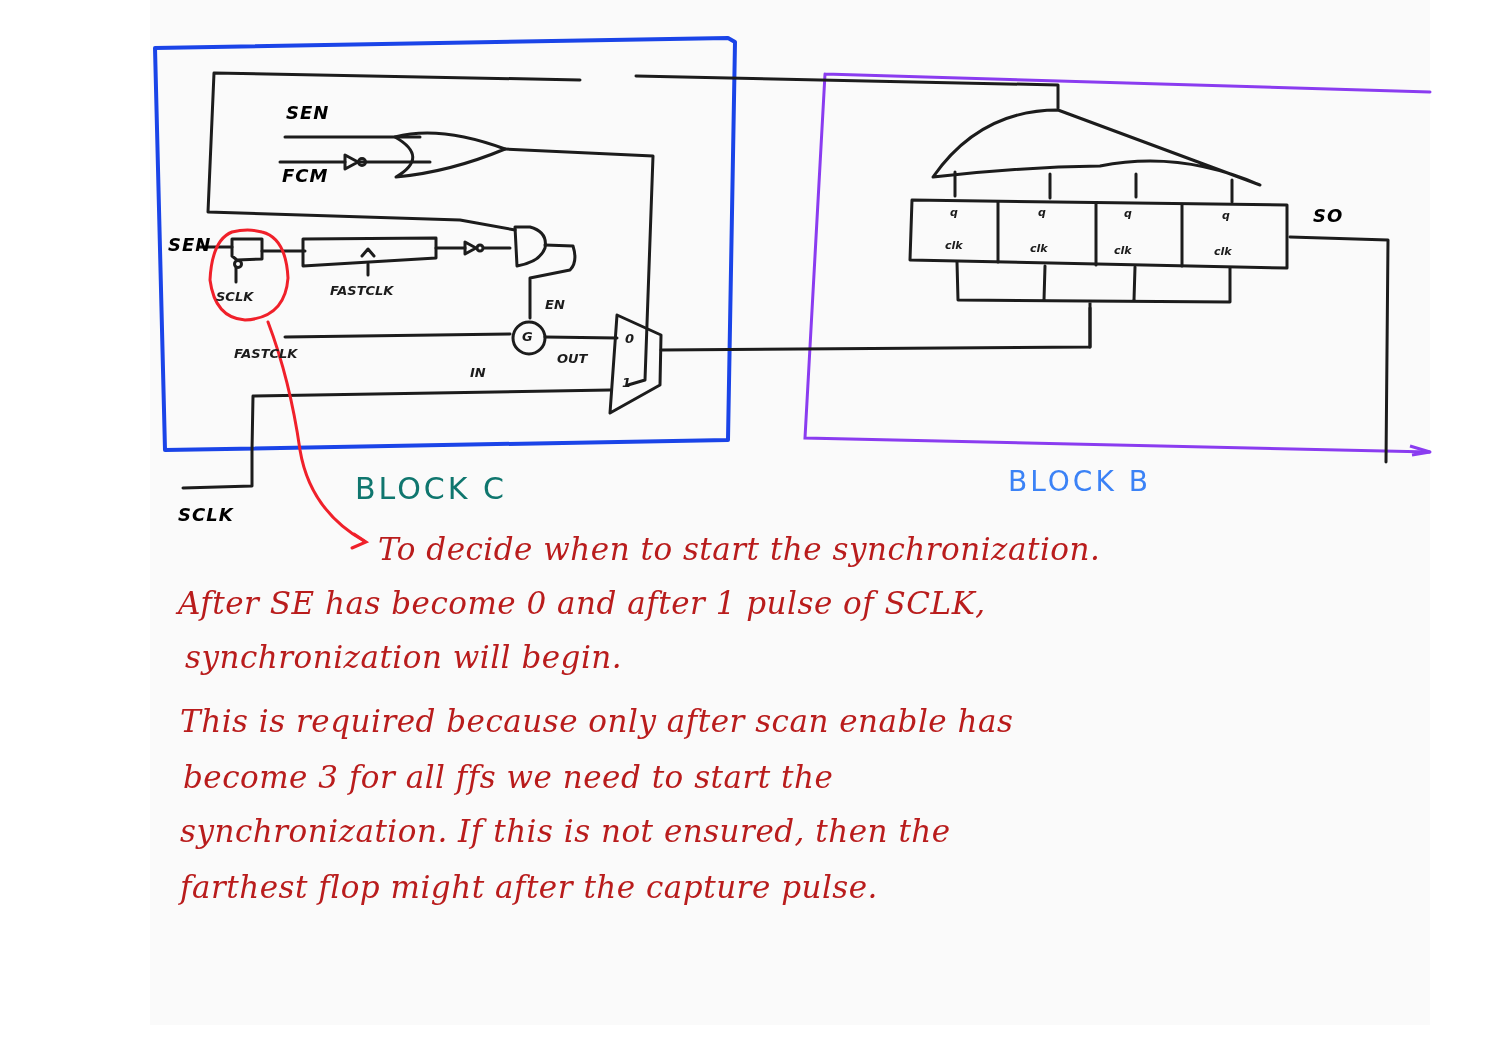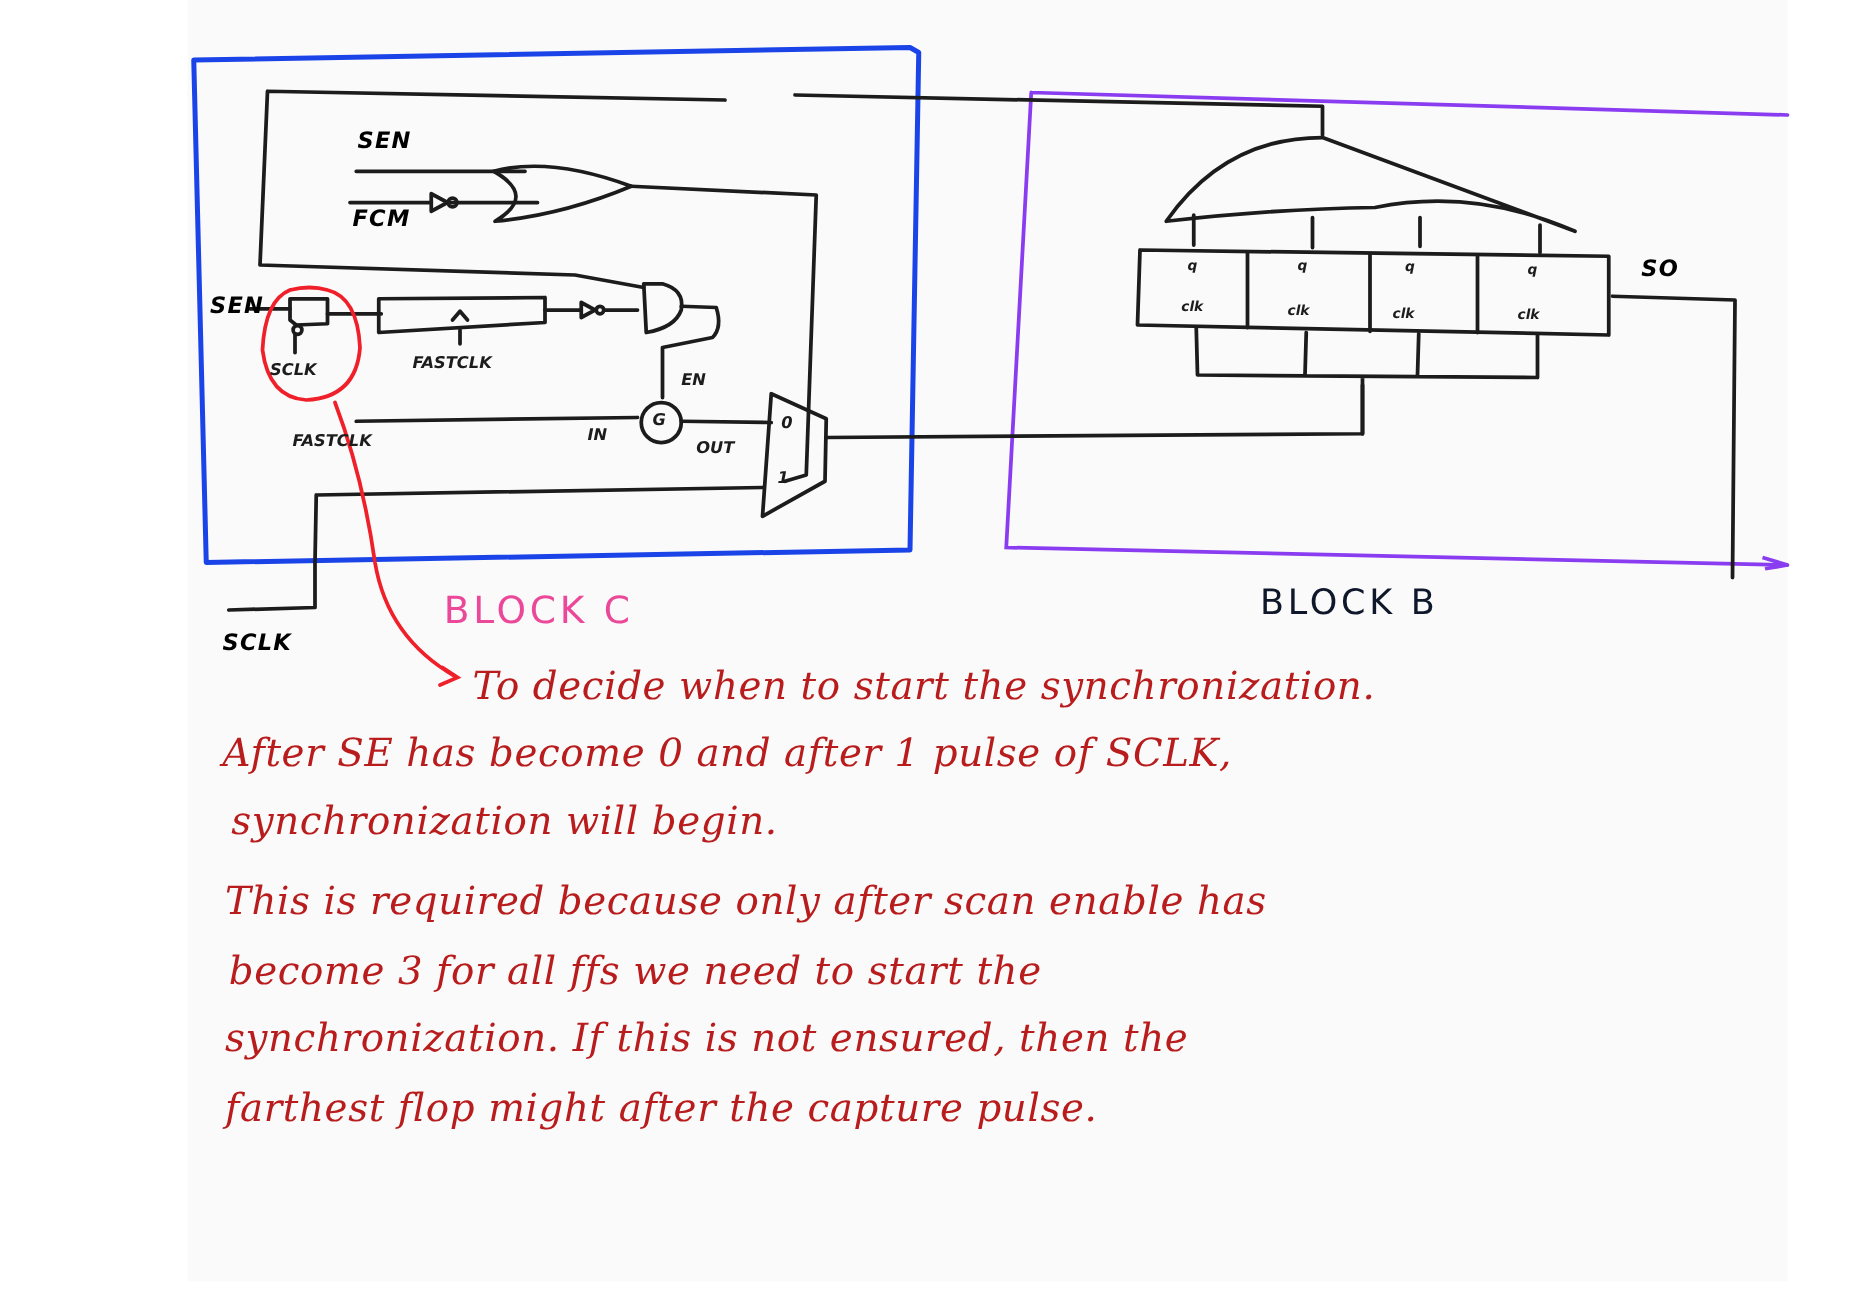--- a/index.html
+++ b/index.html
@@ -10,22 +10,22 @@
   }
   svg#drawing { position: absolute; left: 0; top: 0; width: 1498px; height: 1038px; }
   .lbl {
     position: absolute; white-space: nowrap;
     font-family: "DejaVu Sans", sans-serif; font-style: italic;
     line-height: 1;
   }
   .blk { color: #000000; font-weight: bold; font-size: 18px; letter-spacing: 1px; }
   .small { font-size: 13px; font-weight: bold; color: #1c1c1c; }
   .tiny { font-size: 11px; font-weight: bold; color: #1c1c1c; }
-  .blue-title { color: #ec4899; font-size: 30px; font-style: normal; letter-spacing: 3px; font-family: "DejaVu Sans", sans-serif; }
-  .purple-title { color: #0f172a; font-size: 28px; font-style: normal; letter-spacing: 3px; font-family: "DejaVu Sans", sans-serif; }
+  .blue-title { color: #0f766e; font-size: 30px; font-style: normal; letter-spacing: 3px; font-family: "DejaVu Sans", sans-serif; }
+  .purple-title { color: #3b82f6; font-size: 28px; font-style: normal; letter-spacing: 3px; font-family: "DejaVu Sans", sans-serif; }
   .note {
     color: #b91c1c; font-family: "DejaVu Serif", serif; font-style: italic;
     font-size: 31px; letter-spacing: 0.5px;
   }
 </style>
 </head>
 <body>
 
 <div id="canvas"></div>
 
@@ -89,21 +89,21 @@
 </svg>
 
 <div class="lbl blk" style="left:286px;top:104px;">SEN</div>
 <div class="lbl blk" style="left:282px;top:167px;">FCM</div>
 <div class="lbl blk" style="left:168px;top:236px;">SEN</div>
 <div class="lbl small" style="left:216px;top:290px;">SCLK</div>
 <div class="lbl small" style="left:330px;top:284px;">FASTCLK</div>
 <div class="lbl small" style="left:234px;top:347px;">FASTCLK</div>
 <div class="lbl small" style="left:522px;top:330px;">G</div>
 <div class="lbl small" style="left:545px;top:298px;">EN</div>
-<div class="lbl small" style="left:470px;top:342px;font-style:italic;">IN</div>
+<div class="lbl small" style="left:470px;top:366px;font-style:italic;">IN</div>
 <div class="lbl small" style="left:557px;top:352px;font-style:italic;">OUT</div>
 <div class="lbl small" style="left:625px;top:332px;">0</div>
 <div class="lbl small" style="left:622px;top:376px;">1</div>
 <div class="lbl blk" style="left:178px;top:506px;">SCLK</div>
 <div class="lbl blue-title" style="left:355px;top:474px;">BLOCK C</div>
 
 <div class="lbl tiny" style="left:950px;top:207px;">q</div>
 <div class="lbl tiny" style="left:945px;top:240px;">clk</div>
 <div class="lbl tiny" style="left:1038px;top:207px;">q</div>
 <div class="lbl tiny" style="left:1030px;top:243px;">clk</div>

